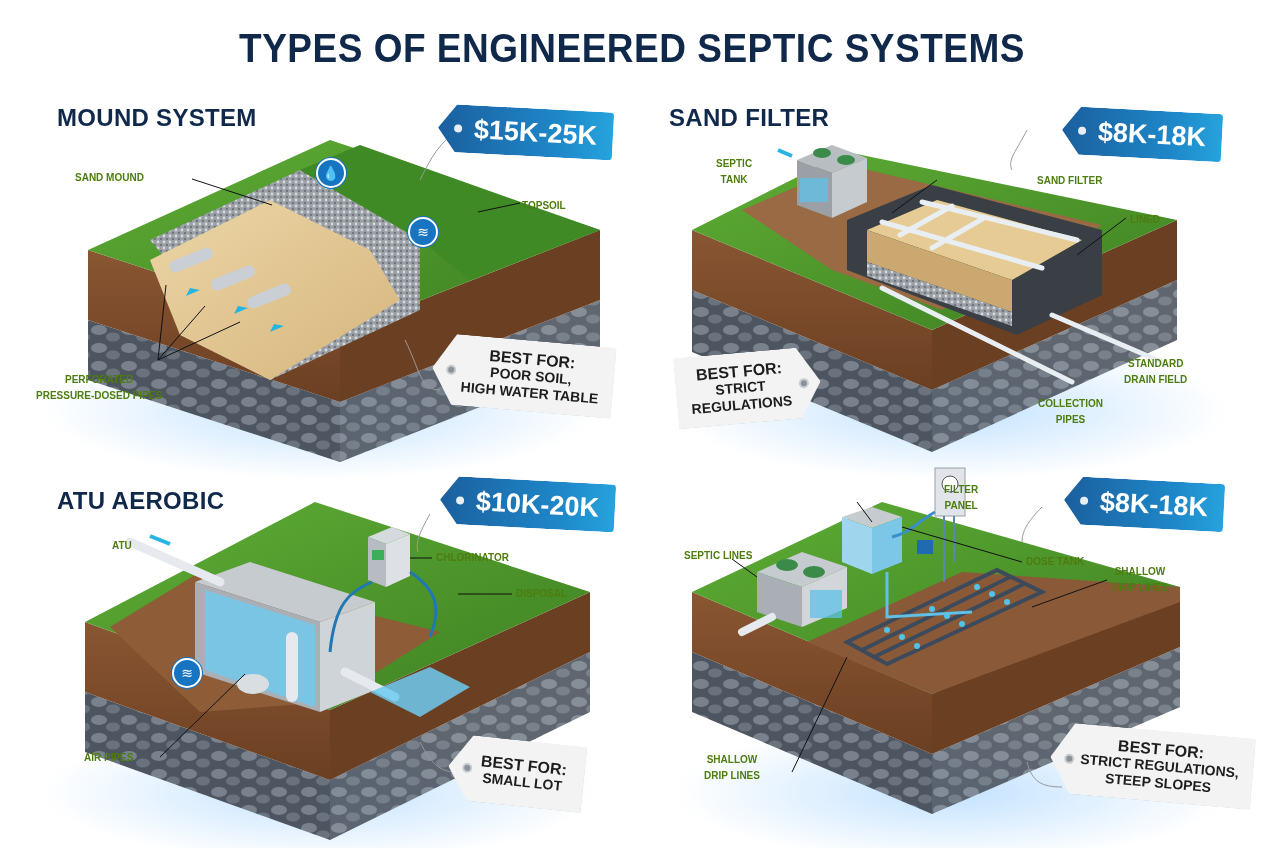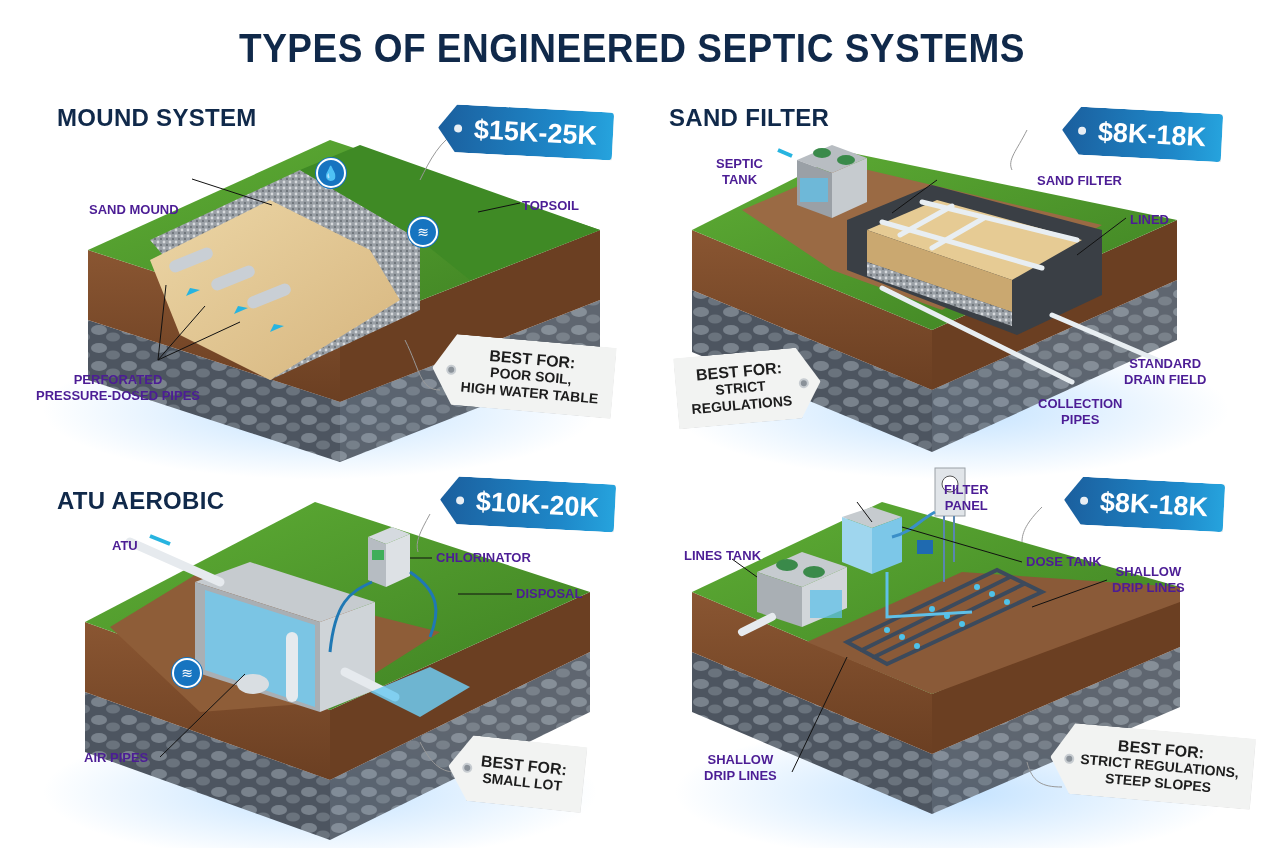--- a/index.html
+++ b/index.html
@@ -1,21 +1,21 @@
 <!DOCTYPE html>
 <html><head>
 <meta charset="utf-8">
 <style>
   html,body{margin:0;padding:0;}
   body{width:1264px;height:848px;background:#ffffff;position:relative;overflow:hidden;font-family:"Liberation Sans","DejaVu Sans",sans-serif;color:#0f2a44;}
   .title{position:absolute;left:0;right:0;top:28px;text-align:center;font-weight:700;font-size:37px;letter-spacing:0.5px;color:#10294a;transform:scaleY(1.08);}
   .panel{position:absolute;width:632px;height:380px;}
   .panel svg.scene{position:absolute;left:0;top:0;width:632px;height:380px;overflow:visible;}
   .ptitle{position:absolute;font-weight:700;font-size:24px;color:#10294a;letter-spacing:0.3px;}
-  .lbl{position:absolute;font-weight:700;font-size:13px;color:#4c1d95;line-height:16px;text-align:center;white-space:nowrap;}
+  .lbl{position:absolute;font-weight:700;font-size:10px;color:#4d7c0f;line-height:16px;text-align:center;white-space:nowrap;}
   .lbl.left{text-align:left}
   .price{position:absolute;height:48px;padding:0 16px 0 36px;display:flex;align-items:center;font-weight:700;font-size:27px;color:#fff;
          background:linear-gradient(90deg,#1b5f9e 0%,#1e88c9 70%,#26a3dd 100%);
          clip-path:polygon(18px 0,100% 0,100% 100%,18px 100%,0 50%);border-radius:4px;transform:rotate(3deg);box-shadow:0 2px 6px rgba(0,0,0,.25);}
   .price .hole{position:absolute;left:16px;top:20px;width:8px;height:8px;border-radius:50%;background:#e8eef4;}
   .best{position:absolute;background:#f2f3f2;color:#1d1d1d;font-weight:700;text-align:center;padding:10px 14px 10px 30px;font-size:14px;line-height:17px;
         clip-path:polygon(22px 0,100% 0,100% 100%,22px 100%,0 50%);box-shadow:0 2px 6px rgba(0,0,0,.25);}
   .best .hole{position:absolute;left:14px;top:calc(50% - 5px);width:10px;height:10px;border-radius:50%;background:#8a9199;border:2px solid #c7ccd1;box-sizing:border-box;}
   .best .bt{font-size:16px;display:block;}
   .icon-badge{position:absolute;width:26px;height:26px;border-radius:50%;background:#1674c0;border:2px solid #fff;box-shadow:0 0 0 1px #1674c0;color:#fff;font-size:14px;display:flex;align-items:center;justify-content:center;}
@@ -83,21 +83,21 @@
     <path d="M420 90 C 430 70, 440 50, 460 40" stroke="#999" fill="none"></path>
     <path d="M405 250 C 420 280, 420 300, 440 300" stroke="#999" fill="none"></path>
   </svg>
   <div class="ptitle" style="left:57px;top:14px;">MOUND SYSTEM</div>
   <div class="price" style="left:438px;top:18px;">
       <span class="hole"></span>
       <span>$15K-25K</span>
     </div>
   <div class="icon-badge" style="left:316px;top:68px;">💧</div>
   <div class="icon-badge" style="left:408px;top:127px;">≋</div>
-  <div class="lbl left" style="left:89px;top:80px;margin-top:32px;">SAND MOUND</div>
+  <div class="lbl left" style="left:75px;top:80px;">SAND MOUND</div>
   <div class="lbl left" style="left:522px;top:108px;">TOPSOIL</div>
   <div class="lbl" style="left:36px;top:282px;">
     <span>PERFORATED</span><br>
     <span>PRESSURE-DOSED PIPES</span>
   </div>
   <div class="best" style="left:432px;top:250px;transform:rotate(5deg);">
     <span class="hole"></span>
     <span class="bt">BEST FOR:</span>
     <span>POOR SOIL,</span><br>
     <span>HIGH WATER TABLE</span>
@@ -289,21 +289,21 @@
     <path d="M395 300 C 400 320, 410 325, 430 325" stroke="#999" fill="none"></path>
   </svg>
   <div class="price" style="left:432px;top:18px;">
       <span class="hole"></span>
       <span>$8K-18K</span>
     </div>
   <div class="lbl" style="left:312px;top:20px;">
     <span>FILTER</span><br>
     <span>PANEL</span>
   </div>
-  <div class="lbl left" style="left:52px;top:86px;">LINES TANK</div>
+  <div class="lbl left" style="left:52px;top:86px;">SEPTIC LINES</div>
   <div class="lbl left" style="left:394px;top:92px;">DOSE TANK</div>
   <div class="lbl" style="left:480px;top:102px;">
     <span>SHALLOW</span><br>
     <span>DRIP LINES</span>
   </div>
   <div class="lbl" style="left:72px;top:290px;">
     <span>SHALLOW</span><br>
     <span>DRIP LINES</span>
   </div>
   <div class="best" style="left:418px;top:268px;transform:rotate(5deg);">

